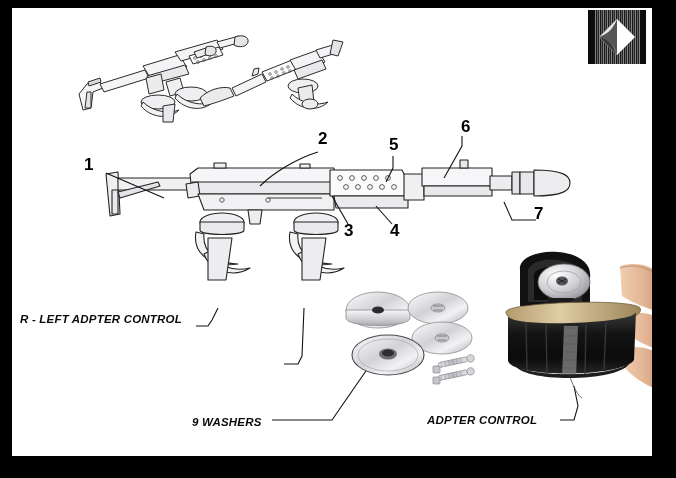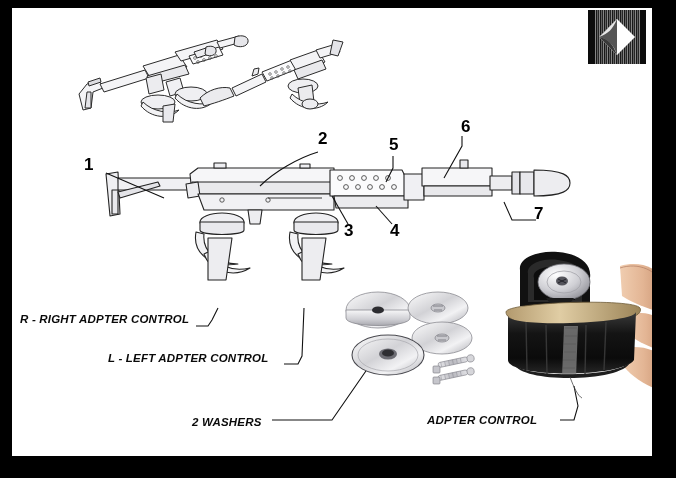--- a/index.html
+++ b/index.html
@@ -211,23 +211,22 @@
   </svg>
 
   <div class="abs callout" style="left:72px;top:148px">1</div>
   <div class="abs callout" style="left:306px;top:122px">2</div>
   <div class="abs callout" style="left:332px;top:214px">3</div>
   <div class="abs callout" style="left:378px;top:214px">4</div>
   <div class="abs callout" style="left:377px;top:128px">5</div>
   <div class="abs callout" style="left:449px;top:110px">6</div>
   <div class="abs callout" style="left:522px;top:197px">7</div>
 
-  <div class="abs label" style="left:8px;top:305px">R - RIGHT ADPTER CONTROL</div>
-  <div class="abs label" style="left:96px;top:344px">L - LEFT ADPTER CONTROL</div>
-  <div class="abs label" style="left:180px;top:408px">2 WASHERS</div>
+  <div class="abs label" style="left:8px;top:305px">R - LEFT ADPTER CONTROL</div>
+  <div class="abs label" style="left:180px;top:408px">9 WASHERS</div>
   <div class="abs label" style="left:415px;top:406px">ADPTER CONTROL</div>
 
   <svg class="abs" style="left:326px;top:272px" width="150" height="115" viewBox="0 0 150 115">
     <defs>
       <linearGradient id="steel" x1="0" y1="0" x2="1" y2="1">
         <stop offset="0" stop-color="#fdfdfd"></stop>
             <stop offset=".45" stop-color="#d2d2d6"></stop>
         <stop offset=".7" stop-color="#f2f2f4"></stop>
             <stop offset="1" stop-color="#aeaeb4"></stop>
       </linearGradient>

